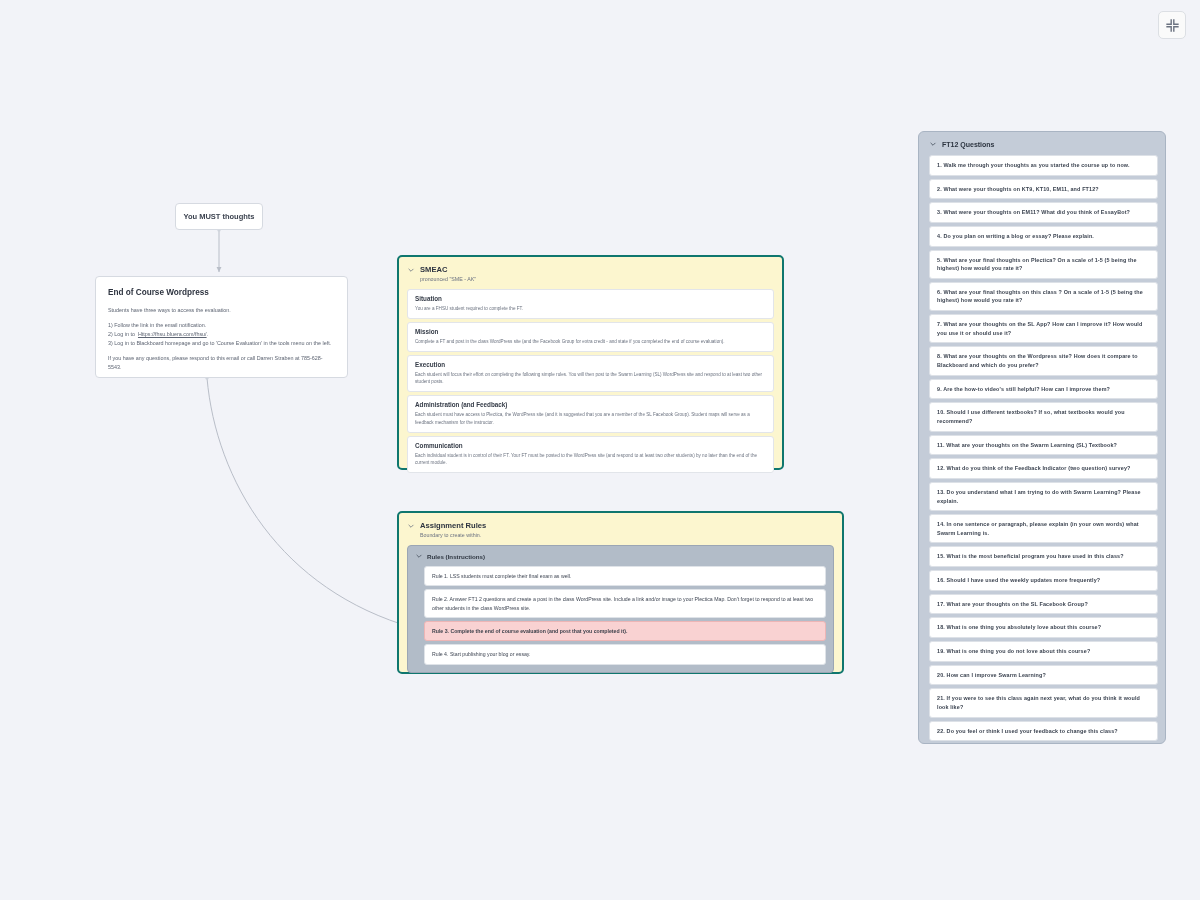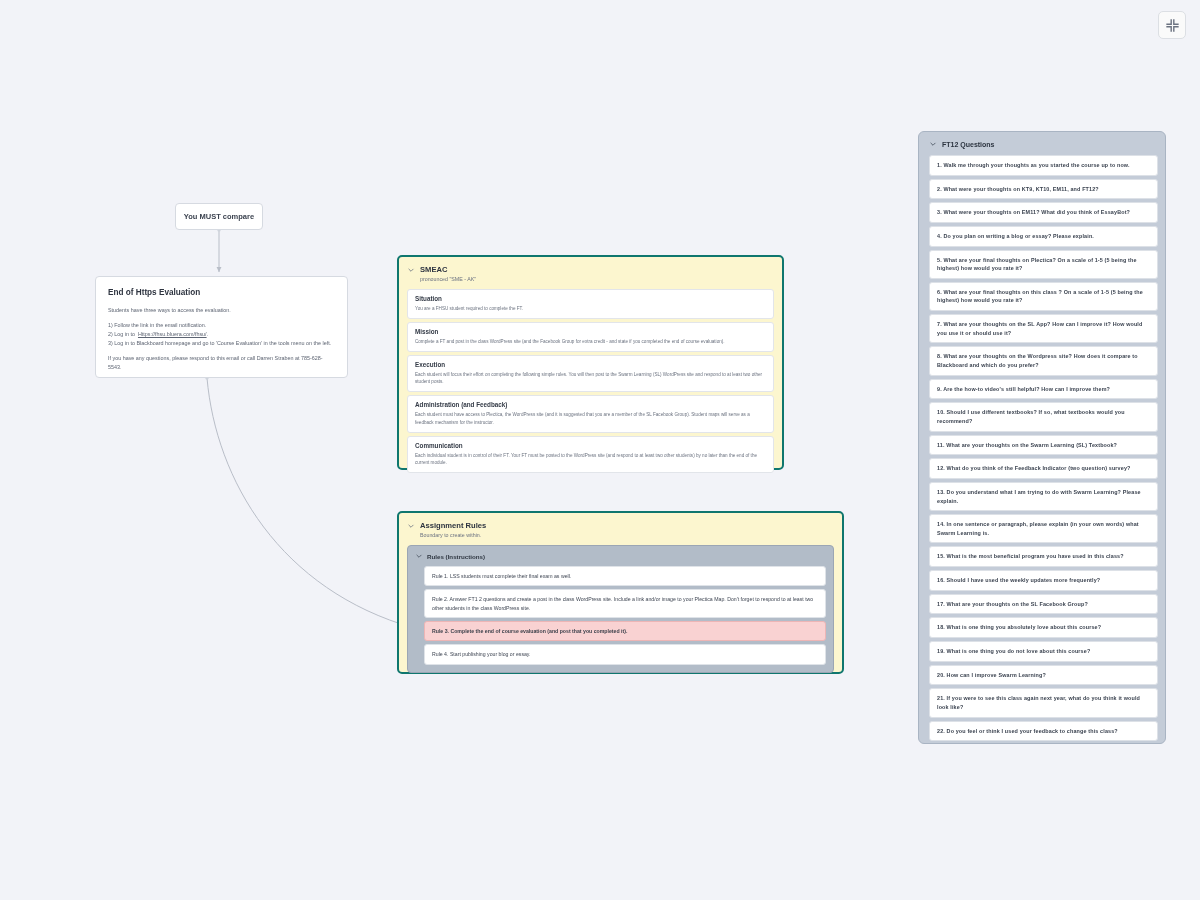--- a/index.html
+++ b/index.html
@@ -163,25 +163,25 @@
       <g fill="none" stroke="#6b7280" stroke-width="1.5" stroke-linecap="square">
         <path d="M6.6,2.2 L6.6,6.6 L2.2,6.6"></path>
         <path d="M9.4,2.2 L9.4,6.6 L13.8,6.6"></path>
         <path d="M6.6,13.8 L6.6,9.4 L2.2,9.4"></path>
         <path d="M9.4,13.8 L9.4,9.4 L13.8,9.4"></path>
       </g>
     </svg>
   </div>
 
   <div class="node node-must">
-    <span>You MUST compare</span>
+    <span>You MUST thoughts</span>
   </div>
 
   <div class="node node-eval">
-    <div class="eval-title">End of Https Evaluation</div>
+    <div class="eval-title">End of Course Wordpress</div>
     <div class="eval-p">Students have three ways to access the evaluation.</div>
     <div class="eval-list">
       <div>1) Follow the link in the email notification.</div>
       <div>2) Log in to&nbsp;
         <a class="eval-link" href="#">Https://fhsu.bluera.com/fhsu/</a>.
       </div>
       <div class="wrap">3) Log in to Blackboard homepage and go to 'Course Evaluation' in the tools menu on the left.</div>
     </div>
     <div class="eval-foot">If you have any questions, please respond to this email or call Darren Straben at 785-628-5543.</div>
   </div>

